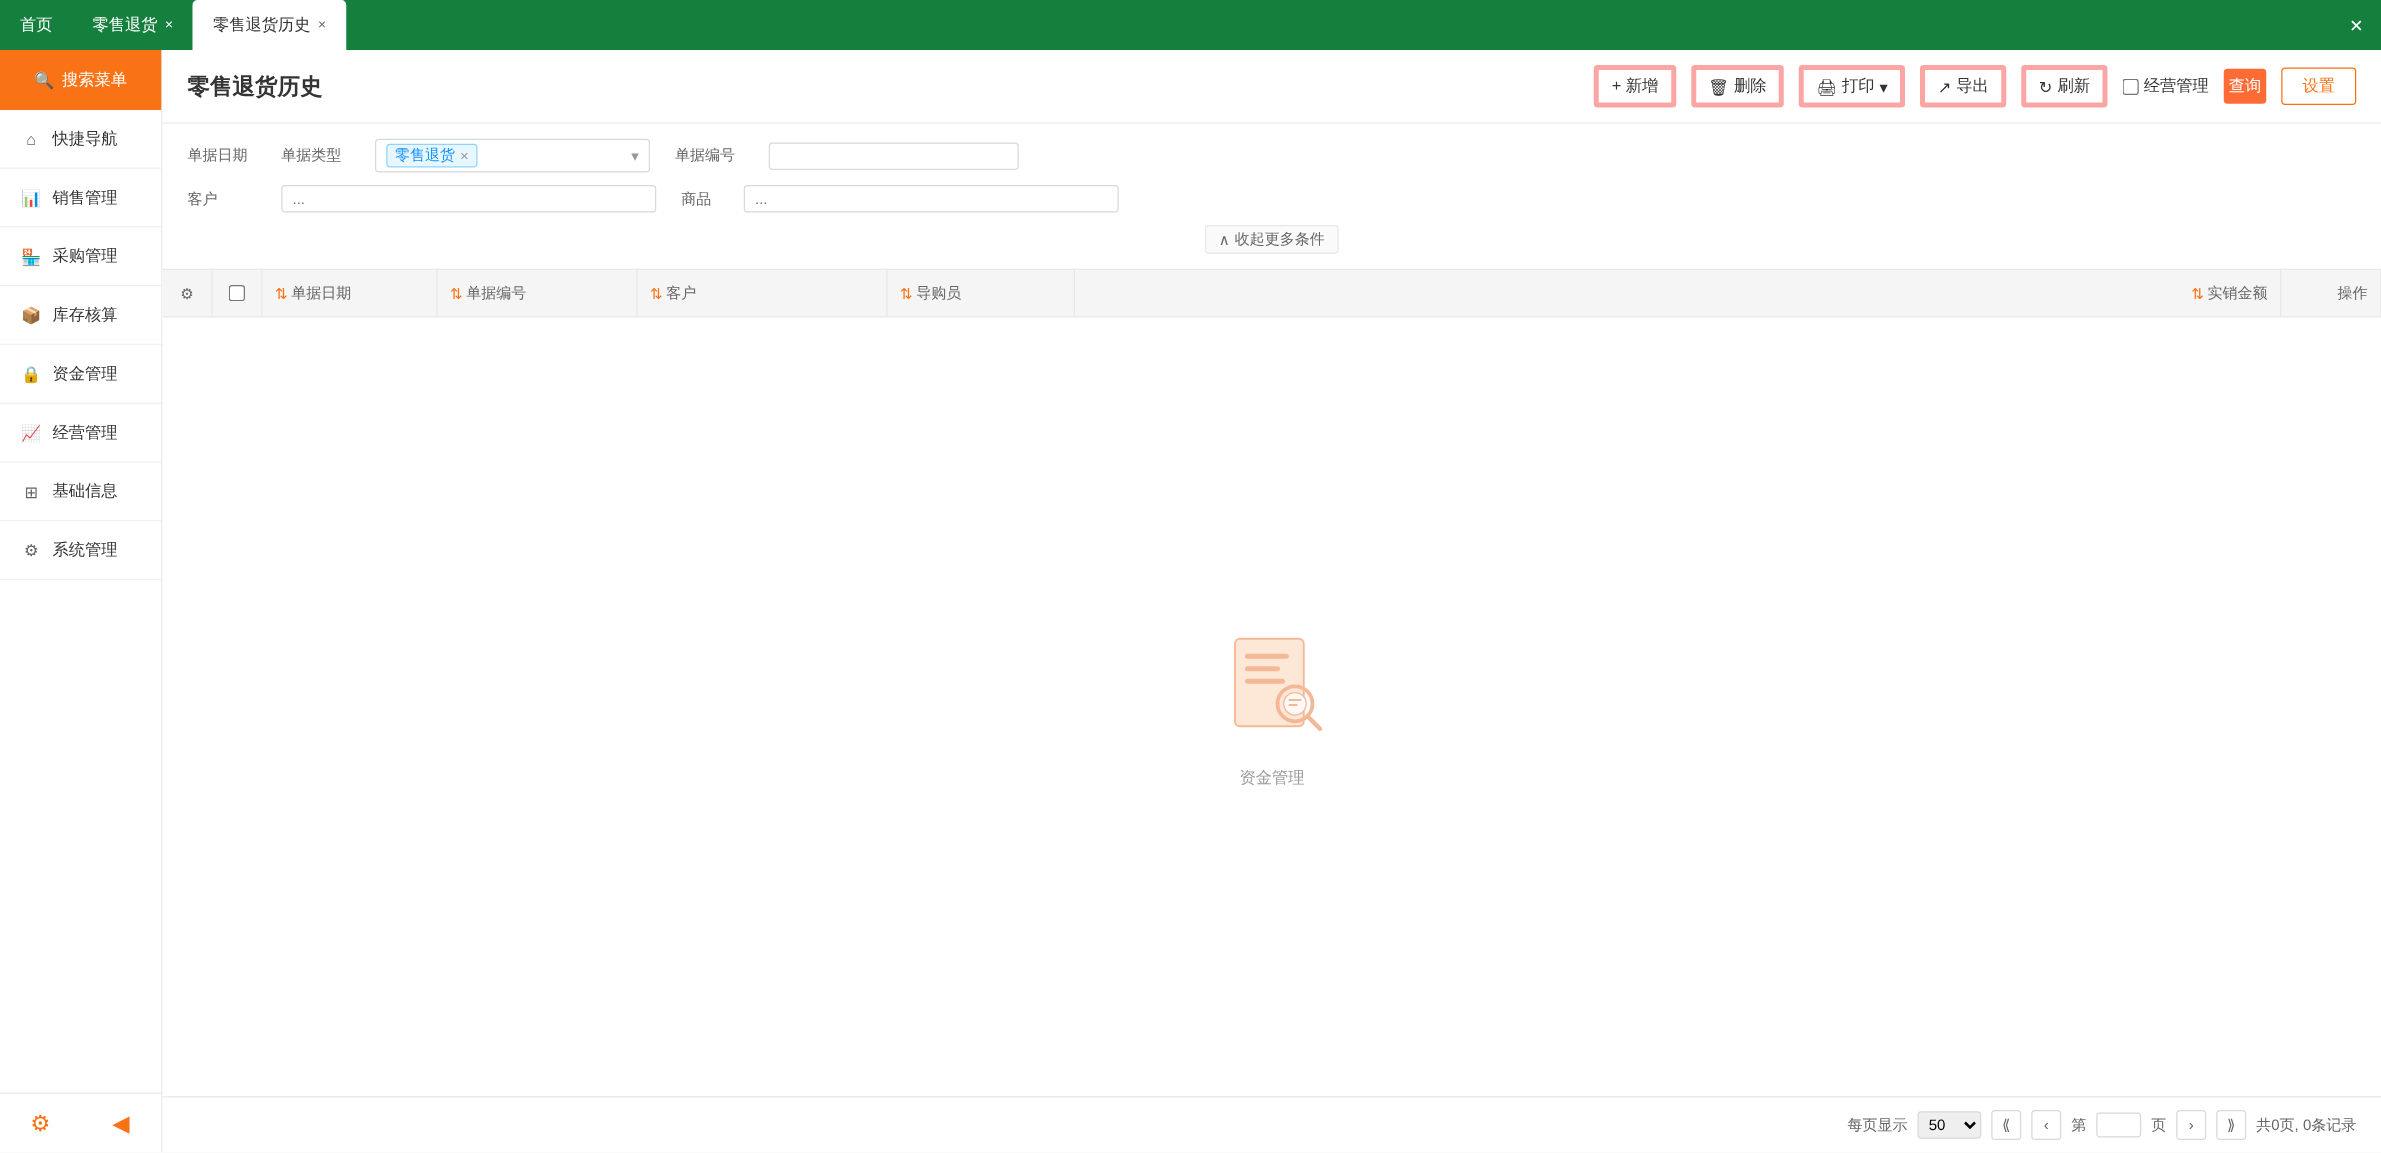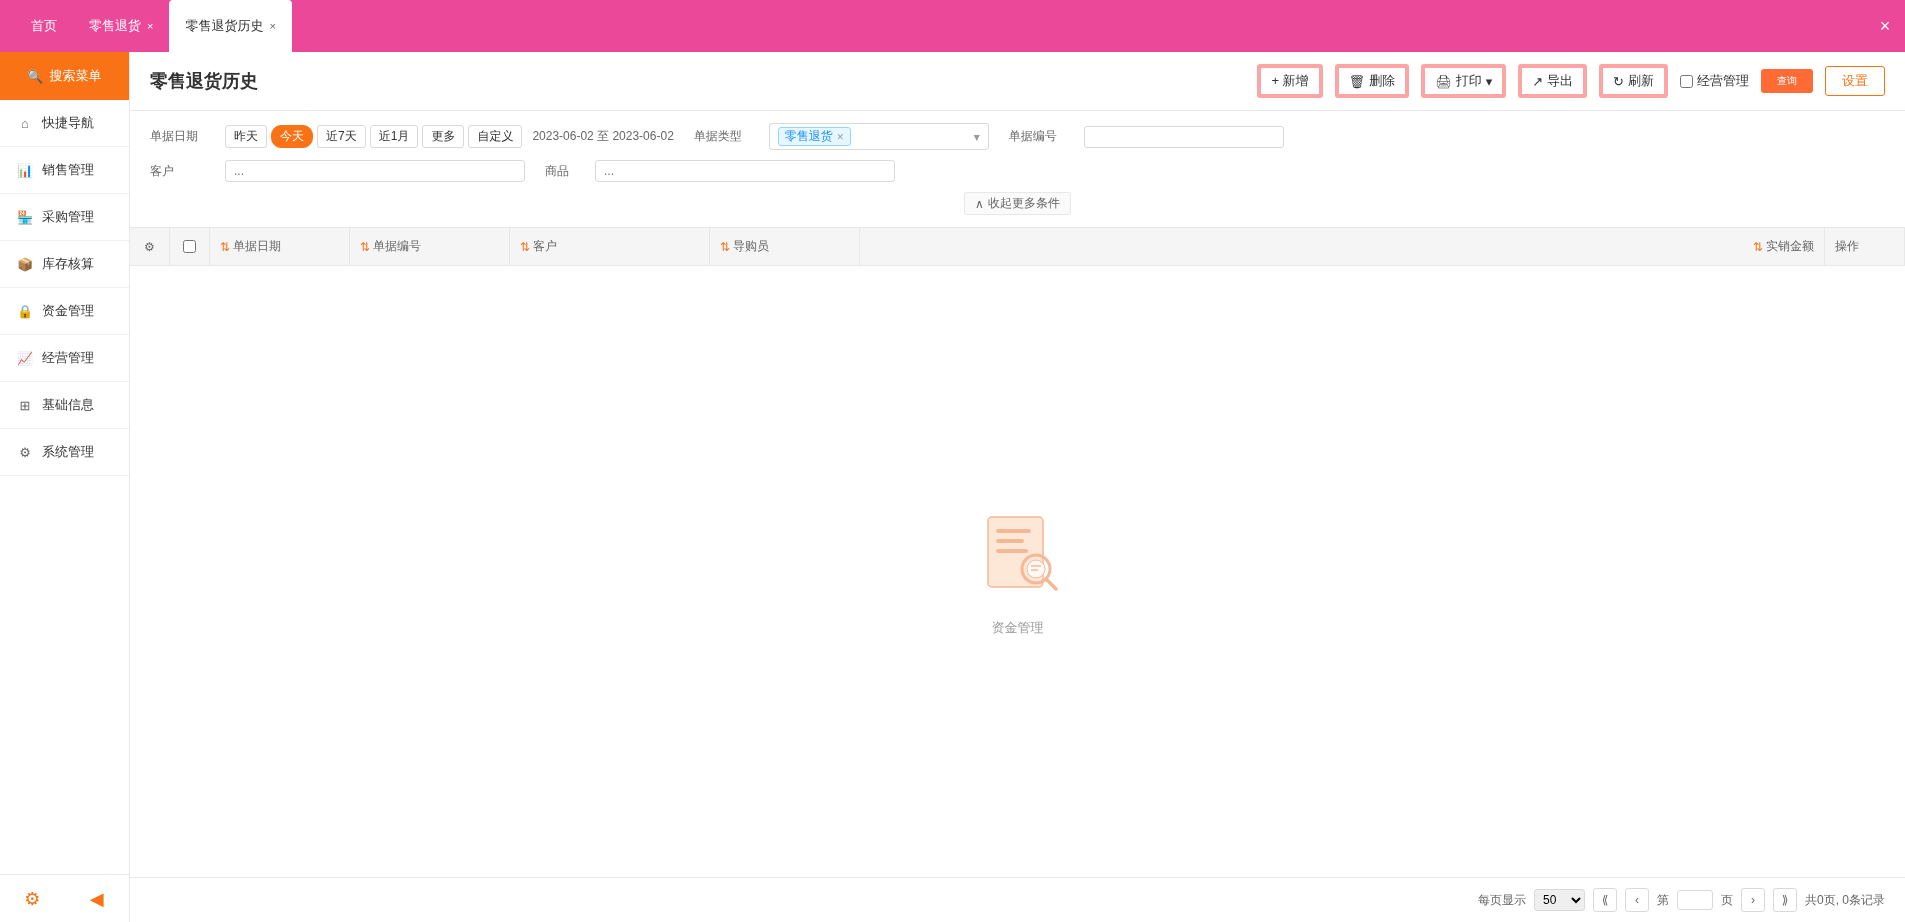--- a/index.html
+++ b/index.html
@@ -1,24 +1,24 @@
 <!DOCTYPE html>
 <html><head>
   <meta charset="utf-8">
   <style>
     * { box-sizing: border-box; margin: 0; padding: 0; font-family: 'Microsoft YaHei', Arial, sans-serif; }
     body { display: flex; flex-direction: column; height: 922px; width: 1905px; overflow: hidden; background: #f5f5f5; }
 
     
     .top-bar {
-      background: #ec4899;
-      height: 52px;
-      display: flex;
-      align-items: center;
-      padding: 0 0 0 15px;
+      background: #15803d;
+      height: 40px;
+      display: flex;
+      align-items: center;
+      padding: 0 0 0 0;
       flex-shrink: 0;
     }
     .top-bar .tabs {
       display: flex;
       align-items: center;
       height: 100%;
       flex: 1;
     }
     .tab {
       height: 100%;
@@ -154,24 +154,24 @@
       border-radius: 3px;
       background: #fff;
       cursor: pointer;
       font-size: 13px;
       color: #333;
     }
     .btn-primary {
       background: #ff6b35;
       color: #fff;
       border: none;
-      padding: 5px 16px;
-      border-radius: 3px;
-      cursor: pointer;
-      font-size: 10px;
+      padding: 5px 4px;
+      border-radius: 3px;
+      cursor: pointer;
+      font-size: 13px;
     }
     .btn-setting {
       background: #fff;
       color: #f97316;
       border: 1px solid #f97316;
       padding: 5px 16px;
       border-radius: 3px;
       cursor: pointer;
       font-size: 13px;
     }
@@ -312,21 +312,21 @@
       gap: 3px;
       white-space: nowrap;
     }
     .th.settings-col { width: 40px; justify-content: center; }
     .th.check-col { width: 40px; justify-content: center; }
     .th.date-col { width: 140px; }
     .th.no-col { width: 160px; }
     .th.customer-col { width: 200px; }
     .th.guide-col { width: 150px; }
     .th.amount-col { flex: 1; justify-content: flex-end; }
-    .th.action-col { width: 80px; justify-content: flex-start; }
+    .th.action-col { width: 80px; justify-content: flex-end; }
 
     .empty-state {
       flex: 1;
       display: flex;
       flex-direction: column;
       align-items: center;
       justify-content: center;
       color: #999;
       font-size: 13px;
     }
@@ -472,29 +472,20 @@
         </div>
         <button class="btn-primary">查询</button>
         <button class="btn-setting">设置</button>
       </div>
     </div>
 
     <div class="filter-area">
       <div class="filter-row">
 
         <span class="filter-label">单据日期</span>
-        <div class="filter-date-options">
-          <button class="date-btn">昨天</button>
-          <button class="date-btn active">今天</button>
-          <button class="date-btn">近7天</button>
-          <button class="date-btn">近1月</button>
-          <button class="date-btn">更多</button>
-          <button class="date-btn">自定义</button>
-          <span class="date-range">2023-06-02 至 2023-06-02</span>
-        </div>
 
         <span class="filter-label">单据类型</span>
         <div class="filter-select" style="min-width:220px;">
           <div class="tag">
             <span>零售退货</span>
             <span class="x">×</span>
           </div>
           <span class="arrow">▾</span>
         </div>
 

